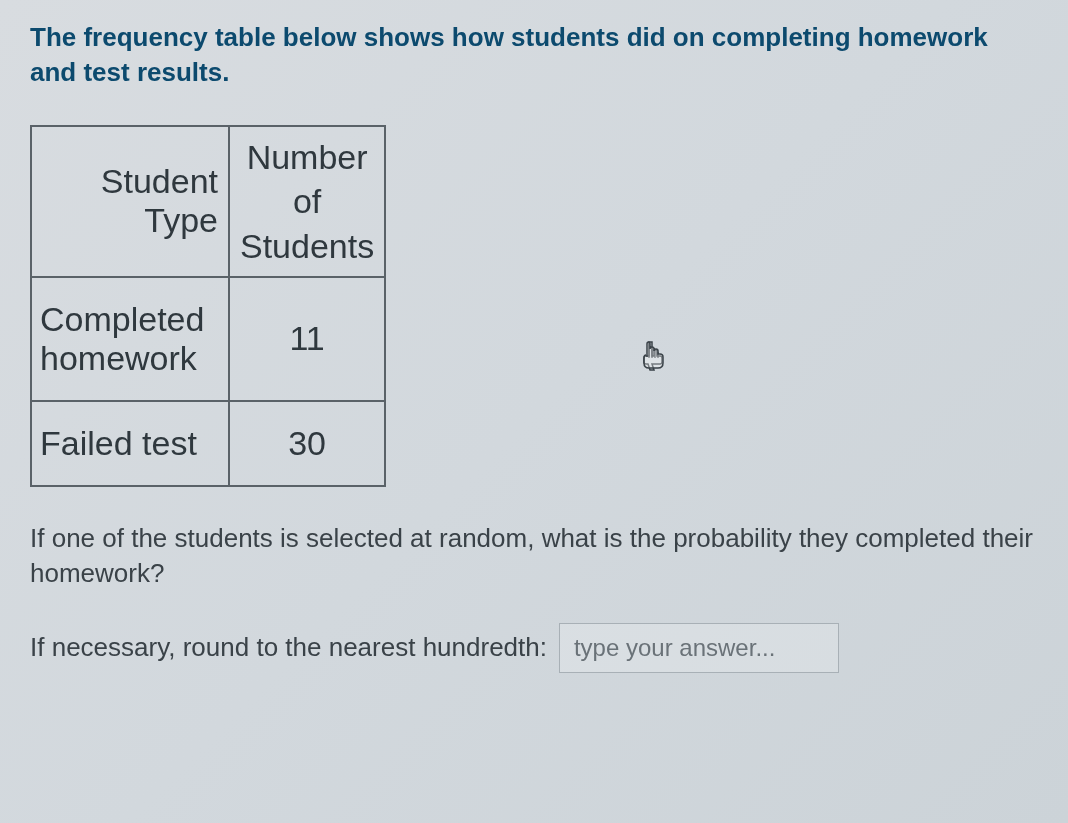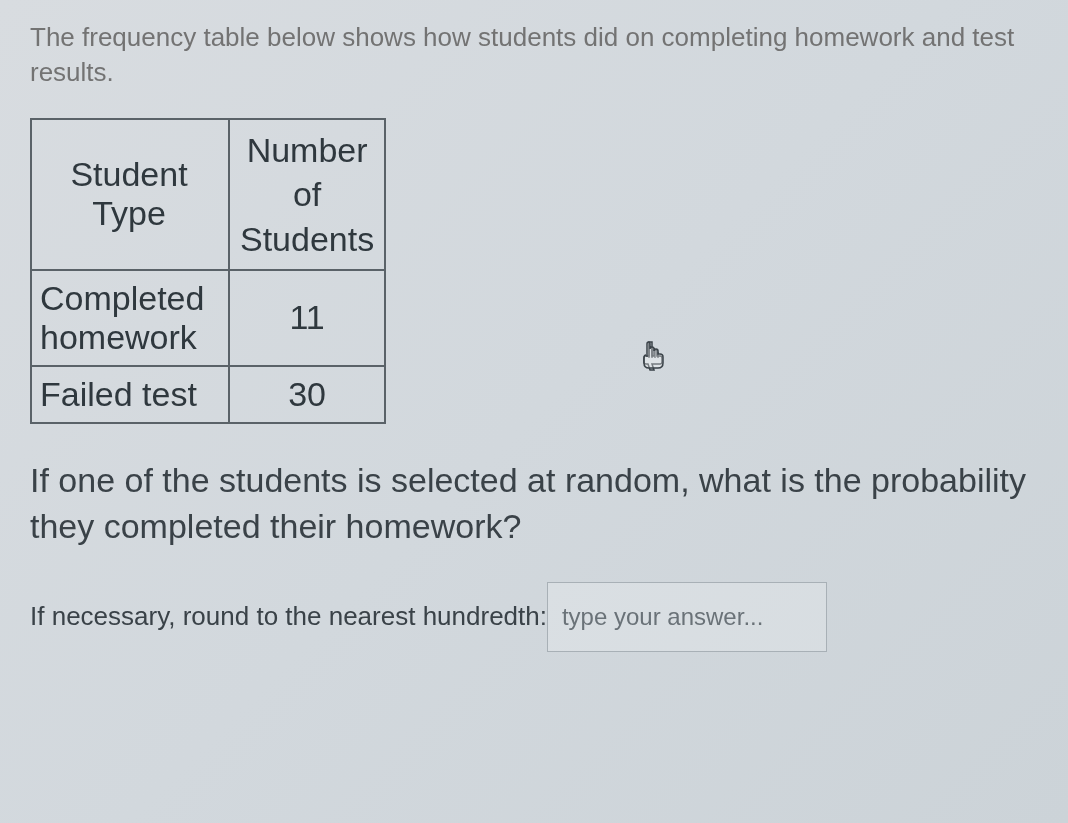--- a/index.html
+++ b/index.html
@@ -13,72 +13,73 @@
       width: 1068px;
       height: 823px;
       padding: 20px 30px;
       color: #3a4248;
       position: relative;
       overflow: hidden;
     }
     .intro-text {
       font-size: 26px;
       line-height: 1.35;
-      color: #737373;
-      margin-bottom: 28px;
-      font-weight: 400;
+      color: #0c4a6e;
+      margin-bottom: 35px;
+      font-weight: 700;
     }
     table {
       border-collapse: collapse;
       background: transparent;
     }
     th, td {
       border: 2px solid #5a6268;
       padding: 8px 10px;
       font-size: 34px;
       color: #2f383e;
       vertical-align: middle;
     }
     th.col1 {
       width: 198px;
       font-weight: 400;
-      text-align: center;
+      text-align: right;
       padding-left: 8px;
     }
     th.col2 {
       width: 110px;
       font-weight: 400;
       text-align: center;
       word-wrap: break-word;
       line-height: 1.3;
     }
     td.label {
       text-align: left;
-      padding: 8px 8px;
+      padding: 22px 8px;
     }
     td.value {
       text-align: center;
     }
     .question-text {
-      font-size: 34px;
+      font-size: 26px;
       line-height: 1.35;
       color: #3a4248;
       margin-top: 34px;
       margin-bottom: 32px;
     }
     .answer-row {
       font-size: 26px;
       color: #3a4248;
       display: flex;
       align-items: center;
+      gap: 12px;
     }
     .answer-input {
       font-family: inherit;
       font-size: 24px;
-      padding: 20px 14px;
+      padding: 10px 14px;
       border: 1px solid #a8b0b6;
       background: rgba(255,255,255,0.2);
       color: #5a6268;
       width: 280px;
       outline: none;
     }
     .answer-input::placeholder {
       color: #6a7278;
     }
     .cursor-icon {

